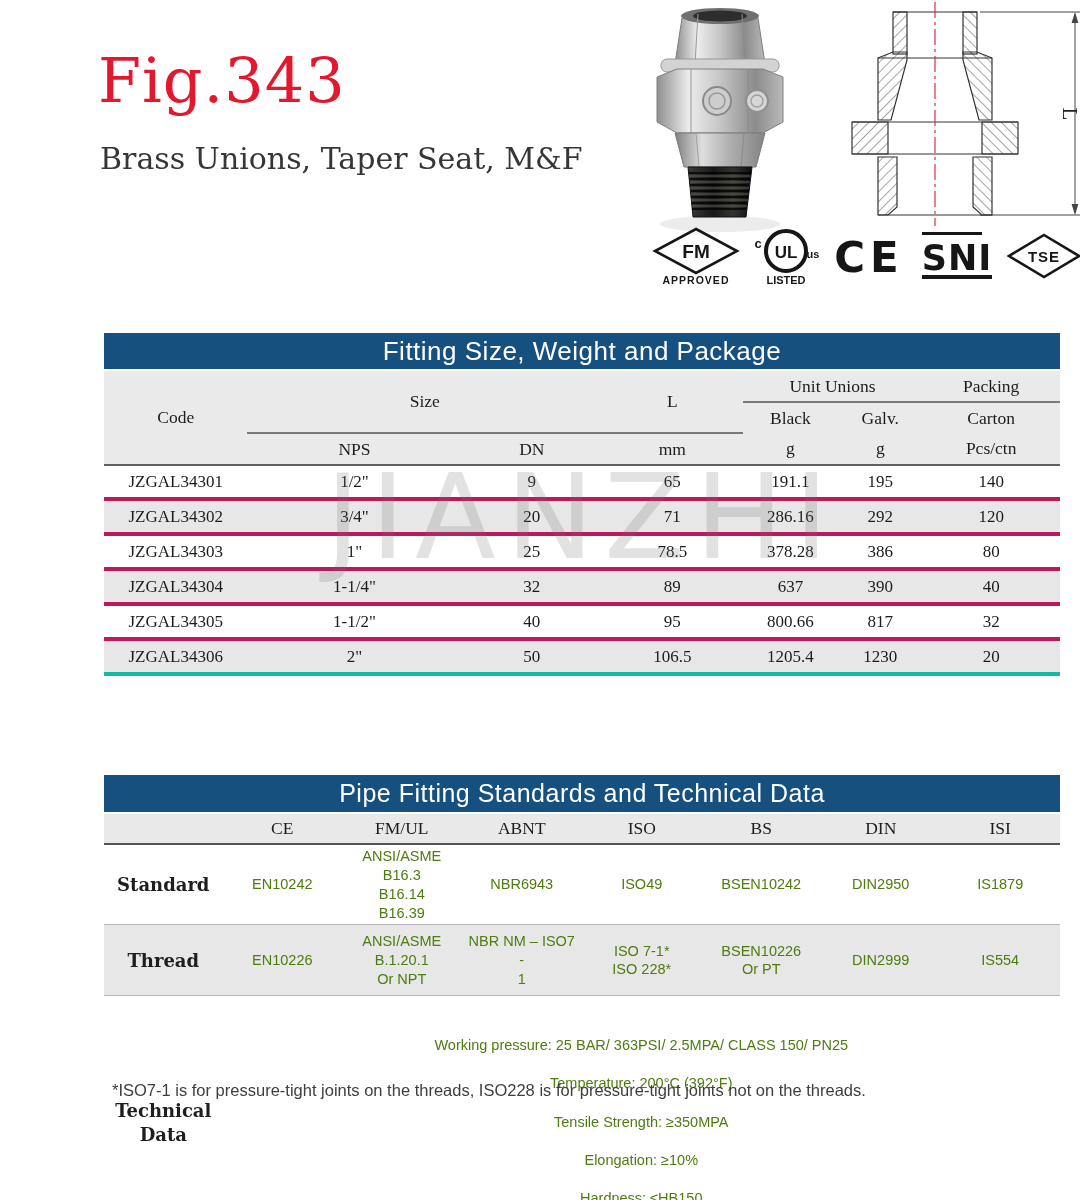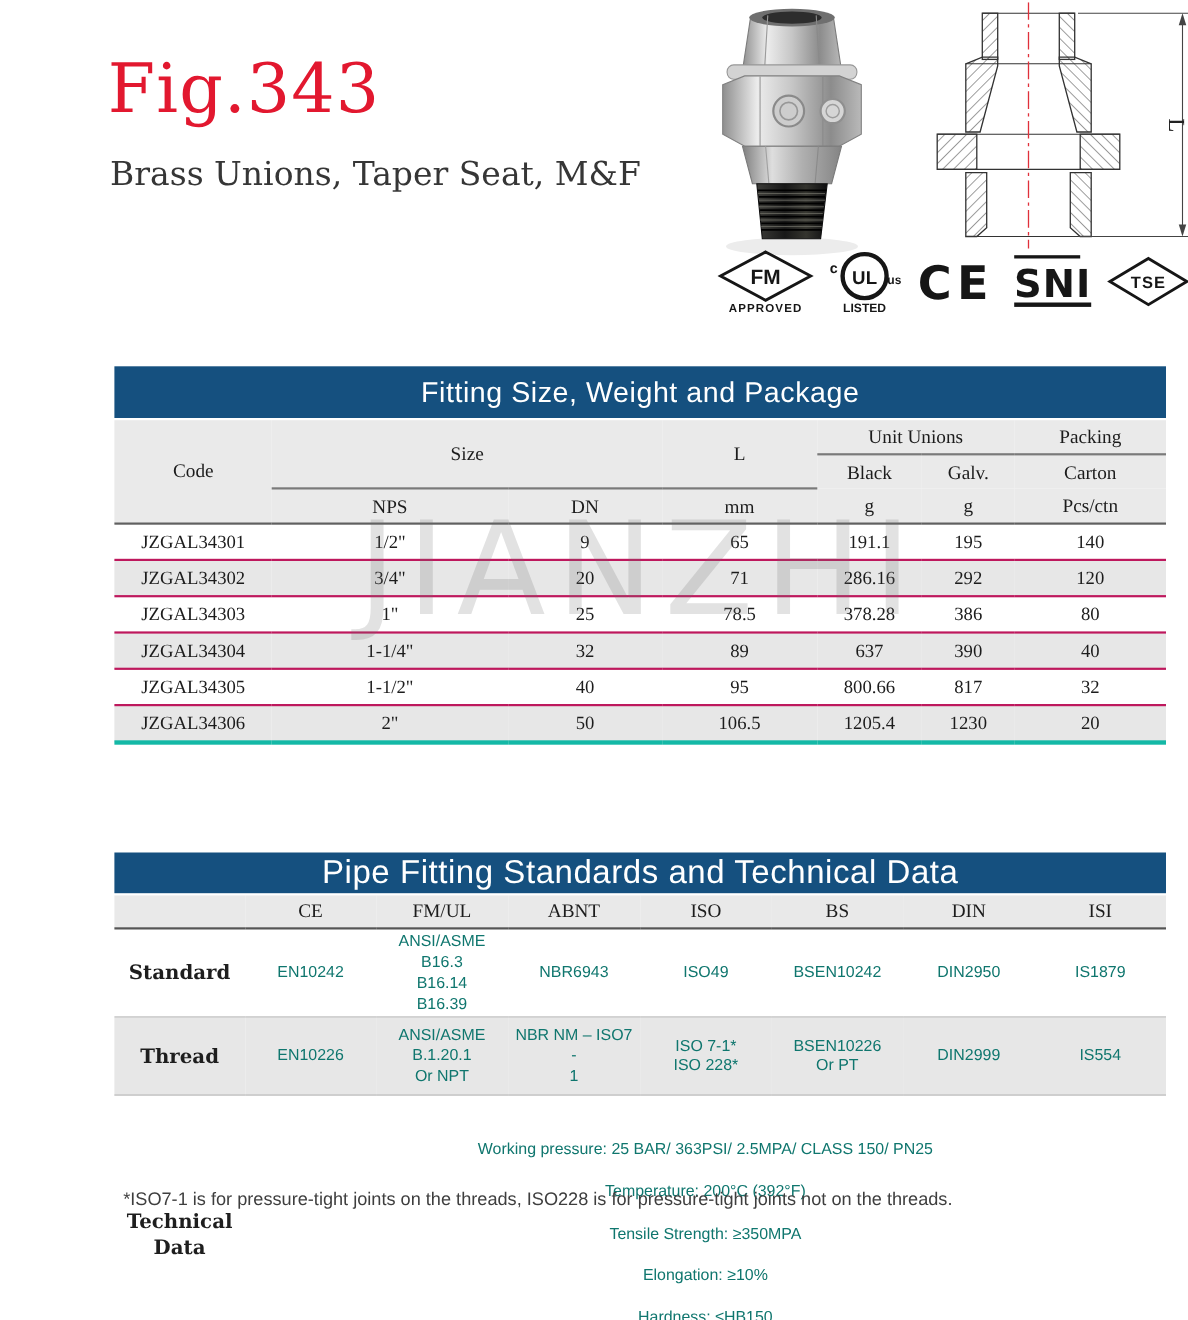--- a/index.html
+++ b/index.html
@@ -20,60 +20,60 @@
   }
 
   
   .photo   { position:absolute; left:556px; top:0px; }
   .drawing { position:absolute; left:788px; top:2px; }
   .certs   { position:absolute; left:610px; top:226px; display:flex; align-items:center; gap:11px; }
   .certs svg { display:block; }
 
   
   .band {
-    height:47px; background:#15507f; color:#ffffff;
+    height:36px; background:#15507f; color:#ffffff;
     display:flex; align-items:center; justify-content:center;
     font-size:26px; letter-spacing:0.5px; margin-bottom:2px;
   }
-  .band.small { height:37px; font-size:30px; }
+  .band.small { height:37px; font-size:25px; }
 
   
   .tbl1 { position:absolute; left:62px; top:333px; width:956px; }
   table { width:100%; border-collapse:collapse; table-layout:fixed; }
   .t1 thead { background:#eaeaea; }
   .t1 th {
     font-family:"Liberation Serif", serif; font-weight:normal;
     font-size:17.5px; color:#1c1c1c; height:30px; padding:0; text-align:center;
   }
   .t1 .uline { border-bottom:2px solid #7a7a7a; }
   .t1 thead  { border-bottom:2px solid #606060; }
   .t1 tbody td {
     font-family:"Liberation Serif", serif; font-size:17px; color:#1c1c1c;
-    text-align:center; height:31px; padding:0; border-bottom:2px solid #be185d;
+    text-align:center; height:31px; padding:0; border-bottom:4px solid #be185d;
   }
   .t1 tbody tr:nth-child(even) { background:#e7e7e7; }
   .t1 tbody tr:last-child td { border-bottom:4px solid #14b8a6; }
 
   .watermark {
     position:absolute; left:62px; top:448px; width:956px; text-align:center;
     font-family:"DejaVu Sans", sans-serif; font-weight:normal; font-size:118px;
     letter-spacing:10px; color:rgba(110,110,110,0.20); z-index:4;
     pointer-events:none; user-select:none;
   }
 
   
   .tbl2 { position:absolute; left:62px; top:775px; width:956px; }
   .t2 thead th {
     background:#e9e9e9; font-family:"Liberation Serif", serif; font-weight:normal;
     font-size:17.5px; color:#1c1c1c; height:29px; padding:0;
     border-bottom:2px solid #555; text-align:center;
   }
   .t2 td {
     text-align:center; vertical-align:middle; padding:2px 4px;
-    font-size:14.5px; color:#0f766e; white-space:pre-line; line-height:1.3;
+    font-size:14.5px; color:#4d7c0f; white-space:pre-line; line-height:1.3;
   }
   .t2 .row-label {
     font-family:"DejaVu Serif", serif; font-weight:600; font-size:18px; color:#1e1e1e;
   }
   .t2 .r-standard td { height:70px; background:#fff; }
   .t2 .r-thread  td { height:66px; background:#e7e7e7; border-top:1px solid #b5b5b5; border-bottom:1px solid #b5b5b5; }
   .t2 .r-tech    td { height:97px; background:#fff; border-bottom:2px solid #555; }
   .tech-lines div { line-height:19.5px; }
 
   .footnote {

